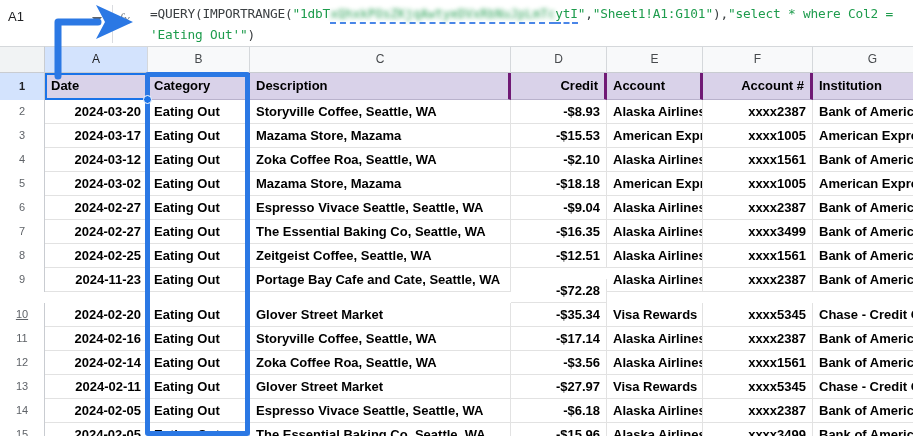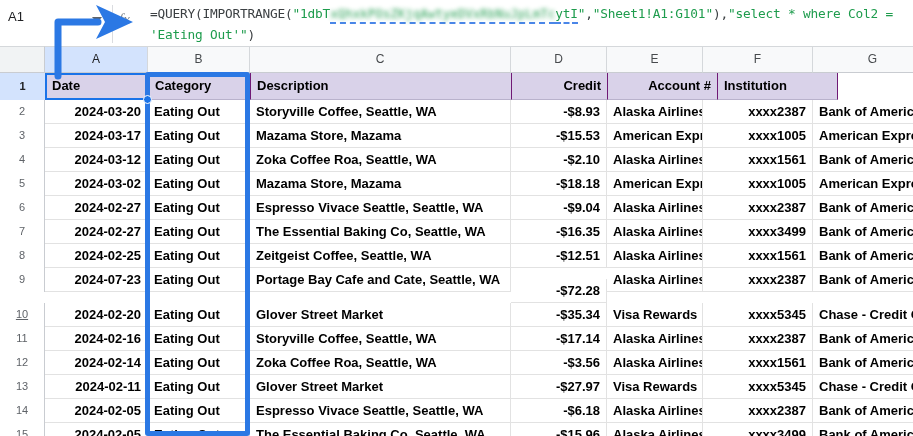--- a/index.html
+++ b/index.html
@@ -48,21 +48,21 @@
   .letters .selcol{background:var(--selhdr); color:#202124;}
   
   .gut{height:24px; line-height:23px; background:#fff; color:#5f6368;
     font-size:11px; text-align:center; font-weight:400; padding:0;
     border-right:1px solid var(--banddark);}
   .hrow .gut{height:27px; line-height:26px; background:var(--selhdr);
     color:#202124; font-weight:bold;}
   
   .hrow .cell{height:27px; line-height:26px;}
   .hrow .hc{background:var(--hdrbg); font-weight:bold;
-    border-right:1px solid #701a75; border-bottom:1px solid #b9b2cc;}
+    border-right:3px solid #701a75; border-bottom:1px solid #b9b2cc;}
   
   .drow .cell{height:24px; line-height:23px; font-weight:bold;}
   .c-right{text-align:right;}
 
   
   .a1-box{position:absolute; left:45px; top:73px; width:103px; height:27px;
     box-sizing:border-box; border:2px solid var(--sel); pointer-events:none; z-index:3;}
   .fill-handle{position:absolute; left:143px; top:95px; width:7px; height:7px;
     border-radius:50%; background:var(--sel); border:1px solid #fff; z-index:6;}
   .colb-box{position:absolute; left:145px; top:72px; width:105px; height:364px;
@@ -96,20 +96,21 @@
         <div class="cell" style="width: 96px;">E</div>
         <div class="cell" style="width: 110px;">F</div>
         <div class="cell" style="width: 120px;">G</div>
       </div>
       <div class="srow hrow">
         <div class="gut" style="width: 45px;">1</div>
         <div class="cell hc" style="width: 103px;">Date</div>
         <div class="cell hc" style="width: 102px;">Category</div>
         <div class="cell hc" style="width: 261px;">Description</div>
         <div class="cell hc c-right" style="width: 96px;">Credit</div>
+        <div class="cell hc" style="width: 96px;">Account</div>
         <div class="cell hc c-right" style="width: 110px;">Account #</div>
         <div class="cell hc" style="width: 120px;">Institution</div>
       </div>
       <div class="srow drow">
         <div class="gut" style="width: 45px;">2</div>
         <div class="cell c-right" style="width: 103px;">2024-03-20</div>
         <div class="cell" style="width: 102px;">Eating Out</div>
         <div class="cell" style="width: 261px;">Storyville Coffee, Seattle, WA</div>
         <div class="cell c-right" style="width: 96px;">-$8.93</div>
         <div class="cell" style="width: 96px;">Alaska Airlines</div>
@@ -171,21 +172,21 @@
         <div class="cell c-right" style="width: 103px;">2024-02-25</div>
         <div class="cell" style="width: 102px;">Eating Out</div>
         <div class="cell" style="width: 261px;">Zeitgeist Coffee, Seattle, WA</div>
         <div class="cell c-right" style="width: 96px;">-$12.51</div>
         <div class="cell" style="width: 96px;">Alaska Airlines</div>
         <div class="cell c-right" style="width: 110px;">xxxx1561</div>
         <div class="cell" style="width: 120px;">Bank of America</div>
       </div>
       <div class="srow drow">
         <div class="gut" style="width: 45px;">9</div>
-        <div class="cell c-right" style="width: 103px;">2024-07-23</div>
+        <div class="cell c-right" style="width: 103px;">2024-11-23</div>
         <div class="cell" style="width: 102px;">Eating Out</div>
         <div class="cell" style="width: 261px;">Portage Bay Cafe and Cate, Seattle, WA</div>
         <div class="cell c-right" style="width: 96px; margin-top: 11px;">-$72.28</div>
         <div class="cell" style="width: 96px;">Alaska Airlines</div>
         <div class="cell c-right" style="width: 110px;">xxxx2387</div>
         <div class="cell" style="width: 120px;">Bank of America</div>
       </div>
       <div class="srow drow">
         <div class="gut" style="width: 67px; text-decoration: underline;">10</div>
         <div class="cell c-right" style="width: 103px;">2024-02-20</div>

